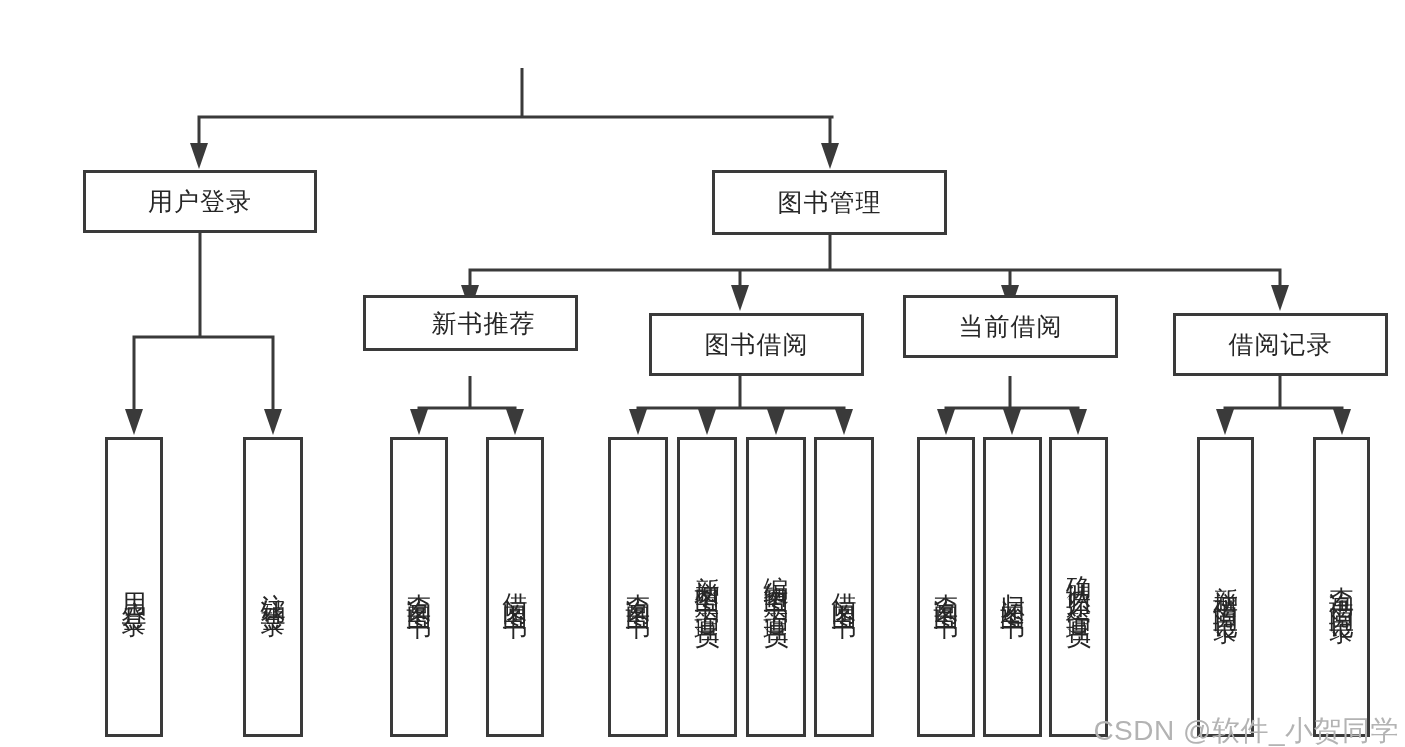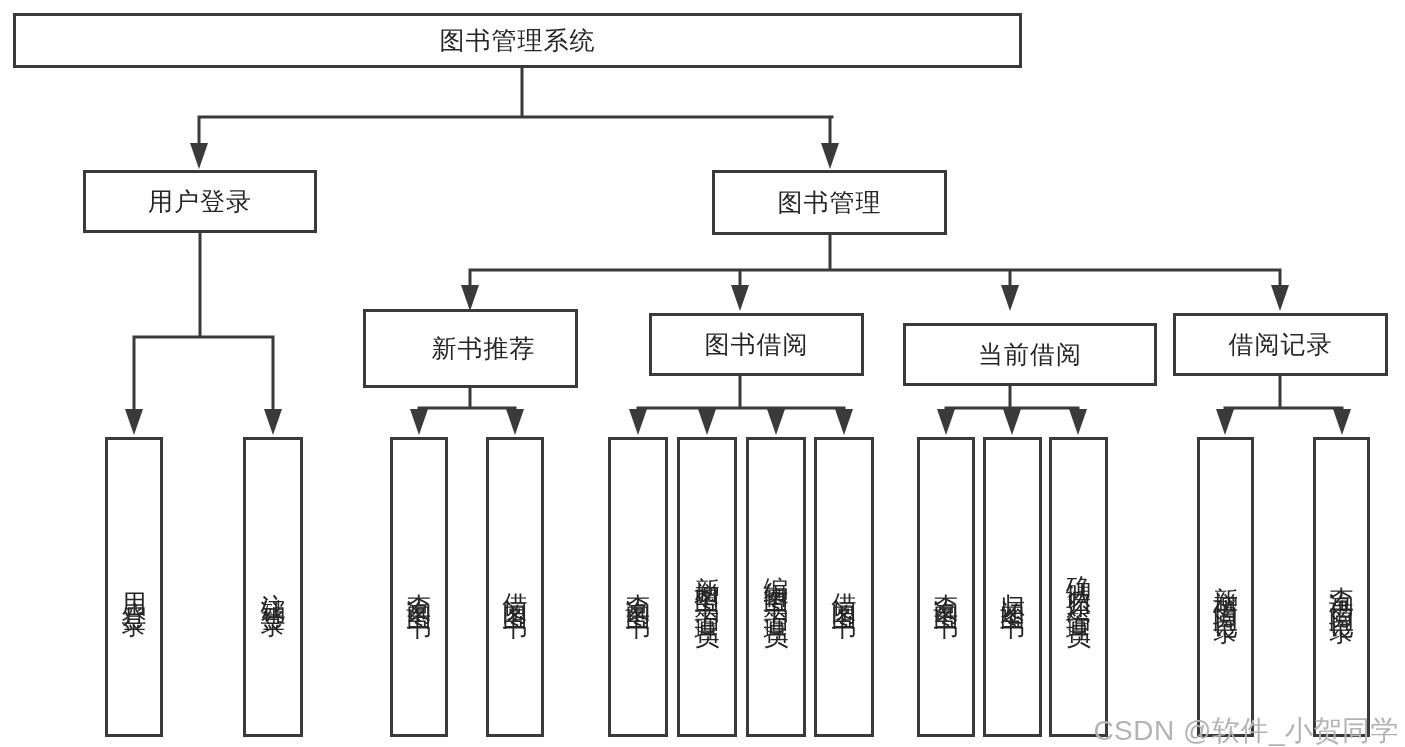--- a/index.html
+++ b/index.html
@@ -27,23 +27,23 @@
     position:absolute;top:437px;height:300px;background:#fff;border:3px solid var(--border);
     box-sizing:border-box;
     writing-mode:vertical-rl;text-orientation:mixed;
     display:flex;align-items:center;justify-content:center;
     font-size:25px;letter-spacing:7px;line-height:1;
   }
   
   .n-root{left:13px;top:13px;width:1009px;height:55px;}
   .n-user-login-group{left:83px;top:170px;width:234px;height:63px;}
   .n-book-management{left:712px;top:170px;width:235px;height:65px;}
-  .n-new-book-recommend{left:363px;top:309px;width:215px;height:79px;padding-left:26px;}
+  .n-new-book-recommend{left:363px;top:295px;width:215px;height:56px;padding-left:26px;}
   .n-book-borrow{left:633px;top:313px;width:215px;height:63px;margin-left:16px;}
-  .n-current-borrow{left:903px;top:323px;width:254px;height:63px;}
+  .n-current-borrow{left:903px;top:295px;width:215px;height:63px;}
   .n-borrow-record{left:1173px;top:313px;width:215px;height:63px;}
   
   .n-login{left:105px;width:58px;}
   .n-logout{left:243px;width:60px;}
   .n-nbr-query{left:390px;width:58px;}
   .n-nbr-borrow{left:486px;width:58px;}
   .n-bb-query{left:608px;width:60px;}
   .n-bb-add{left:677px;width:60px;}
   .n-bb-edit{left:746px;width:60px;}
   .n-bb-borrow{left:814px;width:60px;}
@@ -113,21 +113,20 @@
         <polygon points="767,409 785,409 776,435"></polygon>
         <polygon points="835,409 853,409 844,435"></polygon>
         <polygon points="937,409 955,409 946,435"></polygon>
         <polygon points="1003,409 1021,409 1012,435"></polygon>
         <polygon points="1069,409 1087,409 1078,435"></polygon>
         <polygon points="1216,409 1234,409 1225,435"></polygon>
         <polygon points="1333,409 1351,409 1342,435"></polygon>
       </g>
   </svg>
 
-  <div class="hbox n-root">图书管理系统</div>
 
   <div class="hbox n-user-login-group">用户登录</div>
   <div class="hbox n-book-management">图书管理</div>
 
   <div class="hbox n-new-book-recommend">新书推荐</div>
   <div class="hbox n-book-borrow">图书借阅</div>
   <div class="hbox n-current-borrow">当前借阅</div>
   <div class="hbox n-borrow-record">借阅记录</div>
 
   <div class="vbox n-login">用户登录</div>

